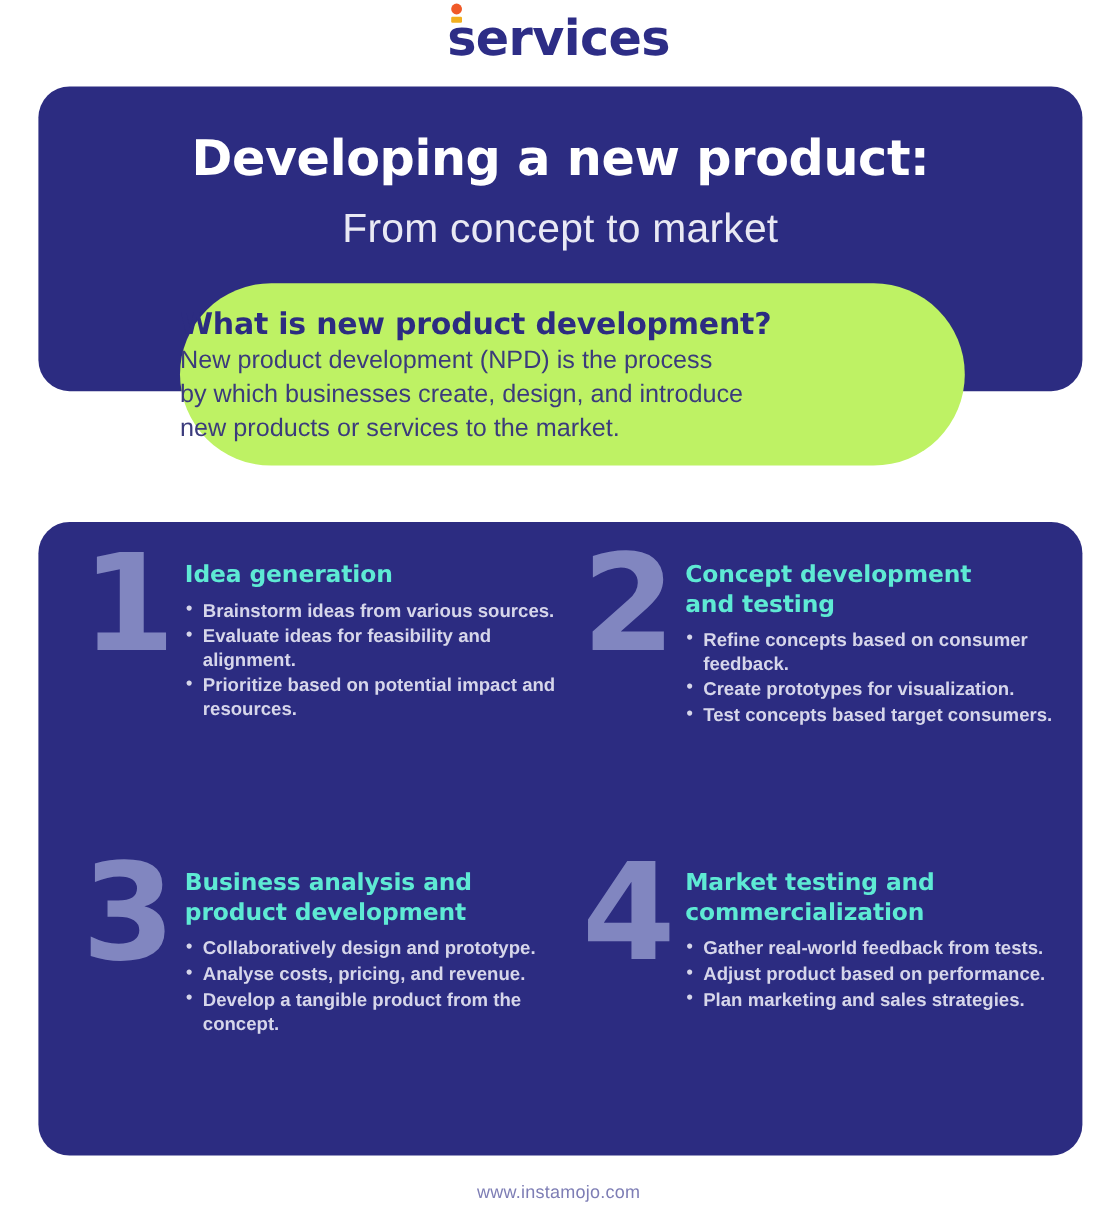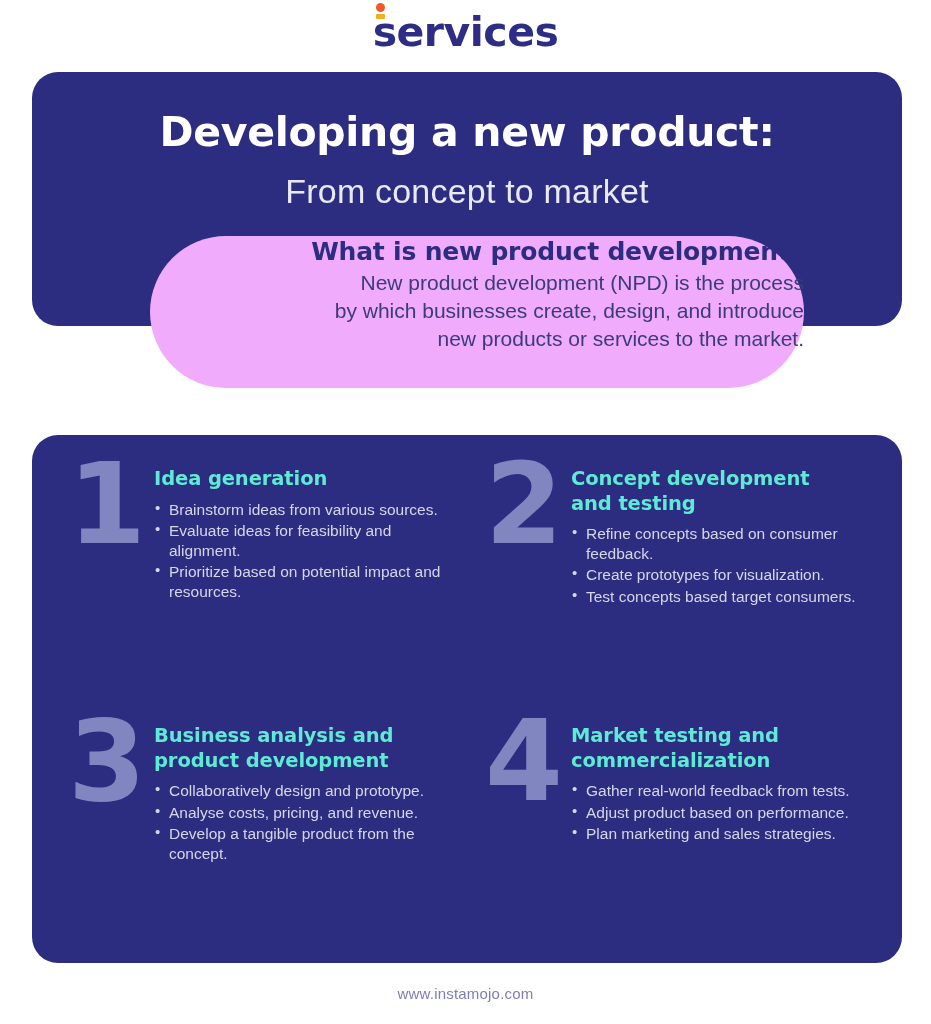--- a/index.html
+++ b/index.html
@@ -58,23 +58,24 @@
     font-size:34px;
     font-weight:300;
     color:#E9E9F4;
     letter-spacing:0.2px;
   }
 
   
   .callout {
     position:absolute; left:150px; top:236px;
     width:654px; height:152px;
-    background:#f0abfc;
+    background:#bef264;
     border-radius:76px;
-    text-align:right;
+    padding-top:18px;
+    text-align:left;
   }
   .callout-title {
     font-family:"DejaVu Sans", sans-serif;
     font-weight:bold;
     font-size:25px;
     color:#2C2C81;
     line-height:1.25;
     letter-spacing:-0.2px;
   }
   .callout-body {
@@ -128,21 +129,21 @@
     line-height:1.26;
     letter-spacing:-0.1px;
     margin-bottom:8px;
   }
   .step-title span { display:block; }
   .step-list { list-style:none; }
   .step-list li {
     position:relative;
     padding-left:15px;
     font-size:15.5px;
-    font-weight:400;
+    font-weight:700;
     color:#D6D6EA;
     line-height:1.26;
     margin-bottom:2px;
   }
   .step-list li::before {
     content:"\2022";
     position:absolute; left:1px; top:-1px;
     color:#D6D6EA;
     font-size:15px;
   }

